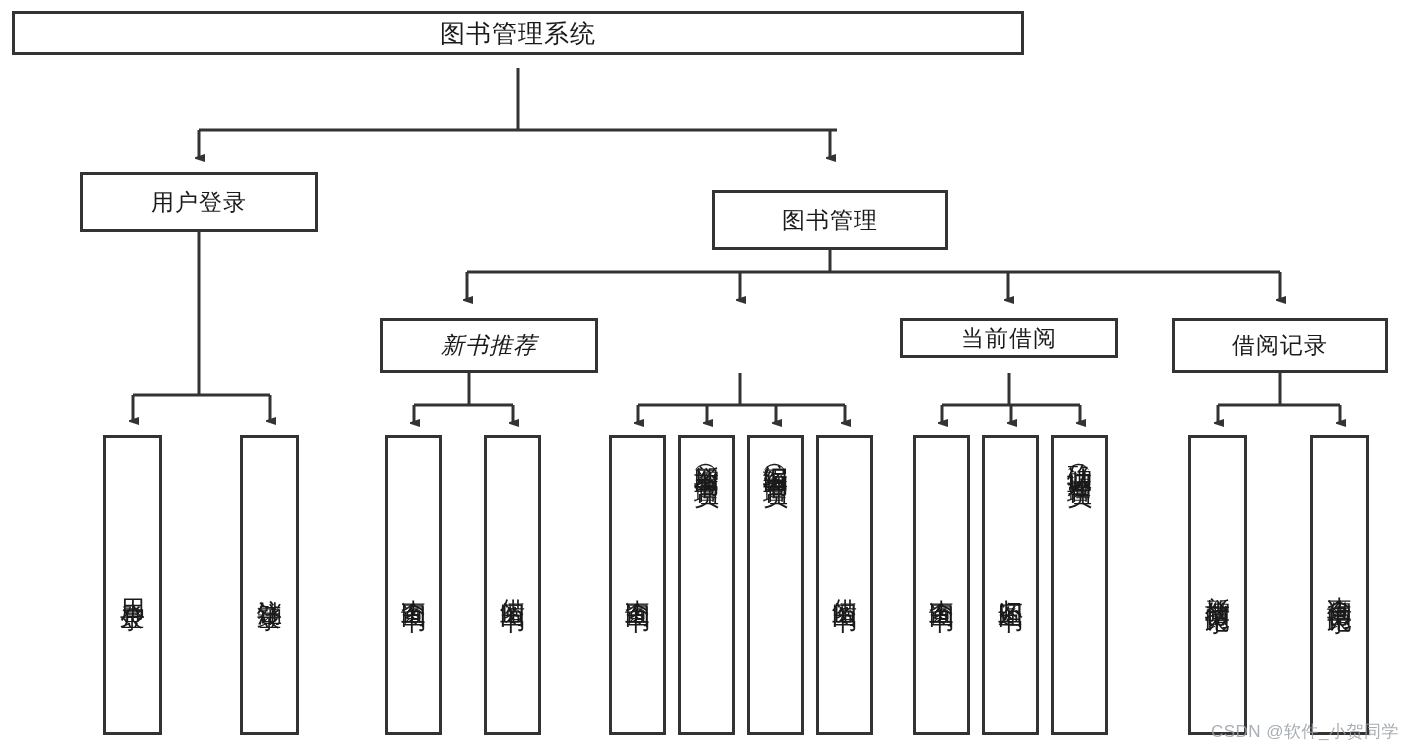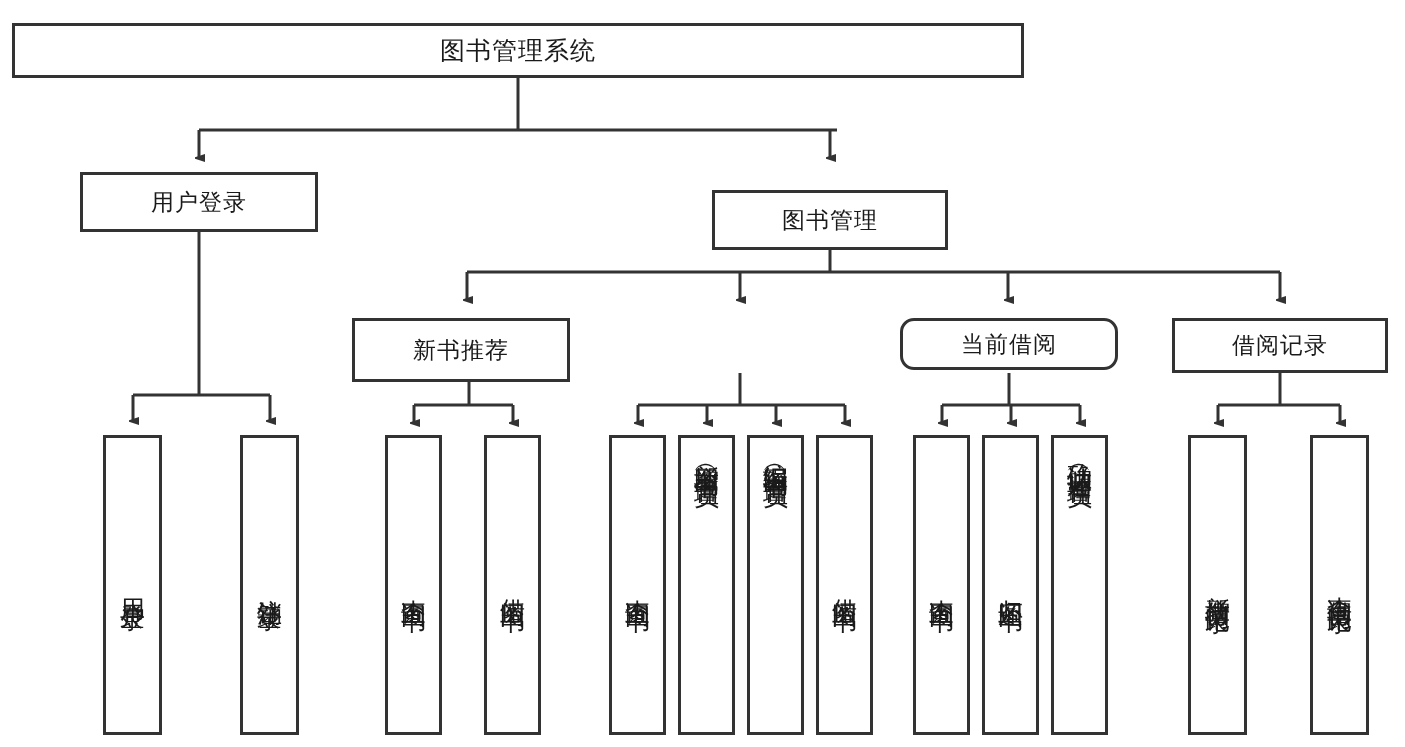--- a/index.html
+++ b/index.html
@@ -115,30 +115,30 @@
       <path d="M1011,405 L1011,423" marker-end="url(#arrow)"></path>
       <path d="M1080,405 L1080,423" marker-end="url(#arrow)"></path>
 
       <path d="M1280,373 L1280,405"></path>
       <path d="M1218,405 L1340,405"></path>
       <path d="M1218,405 L1218,423" marker-end="url(#arrow)"></path>
       <path d="M1340,405 L1340,423" marker-end="url(#arrow)"></path>
     </g>
   </svg>
 
-  <div class="node horiz" id="title-node" style="left:12px; top:23px; width:1012px; height:55px;">图书管理系统</div>
+  <div class="node horiz" id="title-node" style="left:12px; top:11px; width:1012px; height:44px;">图书管理系统</div>
 
   <div class="node horiz" style="left:80px; top:172px; width:238px; height:60px;">用户登录</div>
 
   <div class="node horiz" style="left:712px; top:172px; width:236px; height:60px;margin-top:18px;">图书管理</div>
 
-  <div class="node horiz" style="left:352px; top:318px; width:218px; height:64px;">新书推荐</div>
+  <div class="node horiz" style="left:380px; top:318px; width:218px; height:55px;font-style:italic;">新书推荐</div>
 
 
-  <div class="node horiz" style="left:900px; top:318px; width:218px; height:52px;border-radius:14px;">当前借阅</div>
+  <div class="node horiz" style="left:900px; top:318px; width:218px; height:40px;">当前借阅</div>
 
   <div class="node horiz" style="left:1172px; top:318px; width:216px; height:55px;">借阅记录</div>
 
   <div class="node vert" style="left:103px; top:435px; width:59px; height:300px;">用户登录</div>
 
   <div class="node vert" style="left:240px; top:435px; width:59px; height:300px;">注销登录</div>
 
   <div class="node vert" style="left:385px; top:435px; width:57px; height:300px;">查询图书</div>
 
   <div class="node vert" style="left:484px; top:435px; width:57px; height:300px;">借阅图书</div>
@@ -154,14 +154,15 @@
   <div class="node vert" style="left:913px; top:435px; width:57px; height:300px;">查询图书</div>
 
   <div class="node vert" style="left:982px; top:435px; width:57px; height:300px;">归还图书</div>
 
   <div class="node vert topalign" style="left:1051px; top:435px; width:57px; height:300px;">确认归还（管理员）</div>
 
   <div class="node vert" style="left:1188px; top:435px; width:59px; height:300px;">新增借阅记录</div>
 
   <div class="node vert" style="left:1310px; top:435px; width:59px; height:300px;">查询借阅记录</div>
 
+  <div id="watermark">CSDN @软件_小贺同学</div>
 
 </div>
 
 </body></html>

